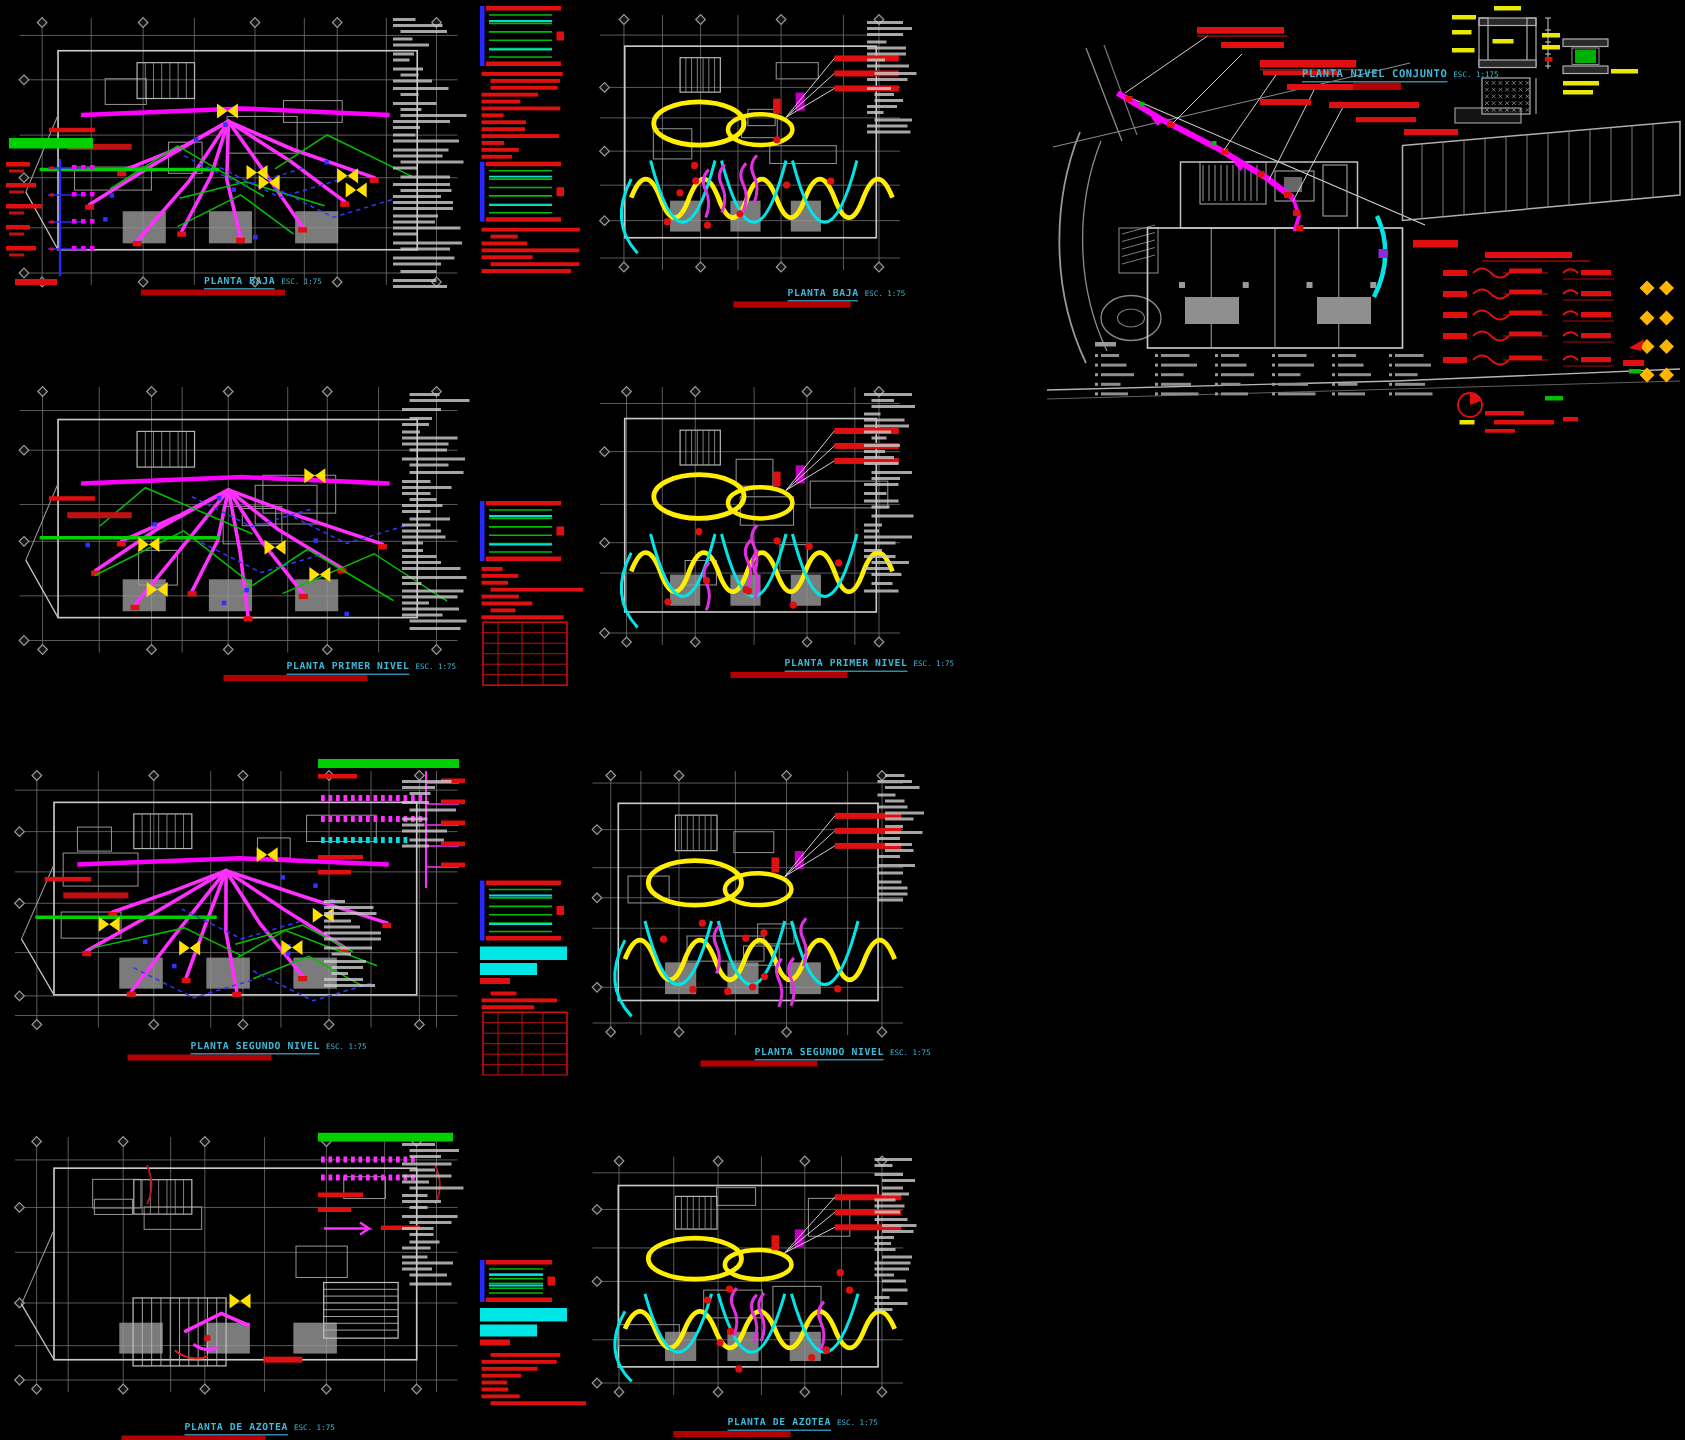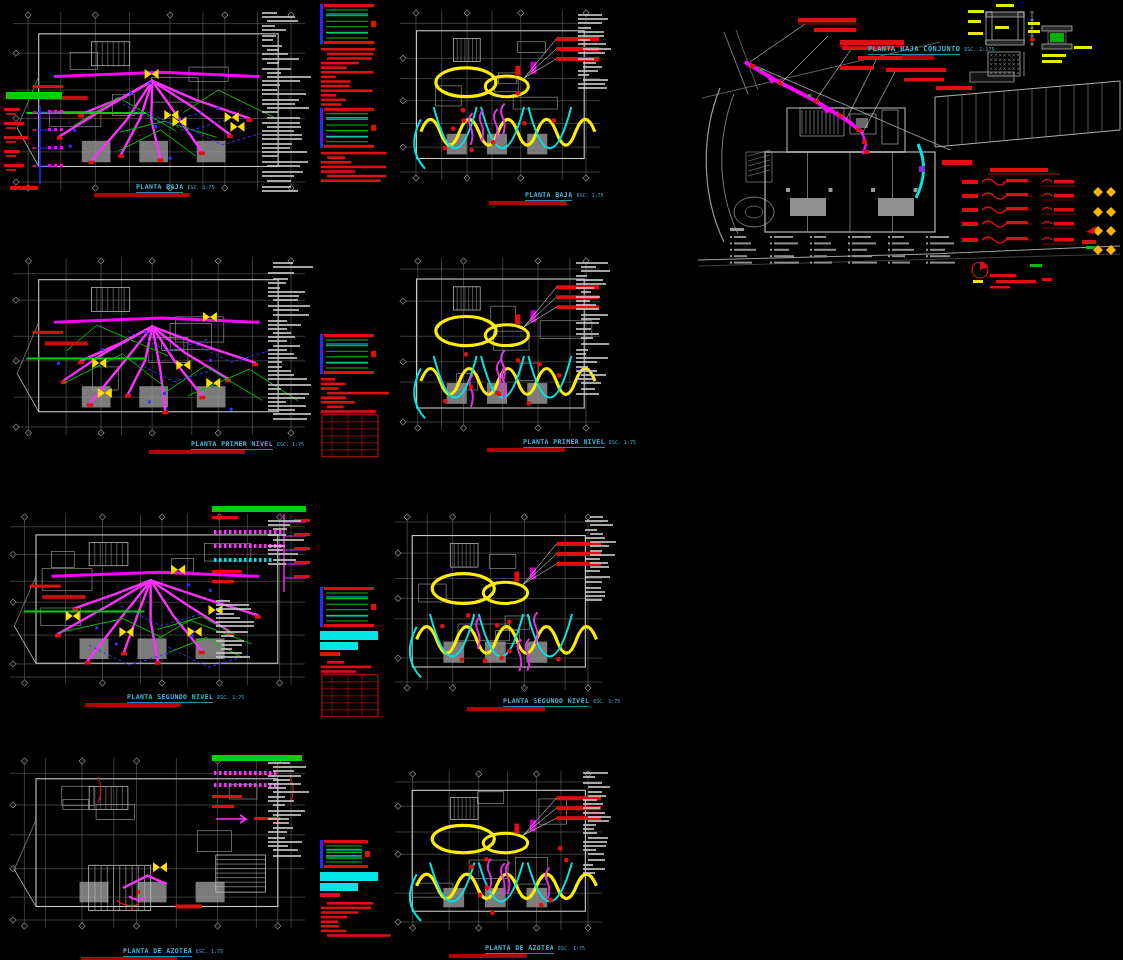--- a/index.html
+++ b/index.html
@@ -1005,21 +1005,21 @@
         <rect x="352" y="42" width="30" height="5" fill="none" stroke="#b0b0b0" stroke-width="0.8"></rect>
         <rect x="360" y="31" width="14" height="9" fill="#00B000"></rect>
         <rect x="358" y="30" width="18" height="11" fill="none" stroke="#888" stroke-width="0.7"></rect>
         <rect x="338" y="28" width="12" height="3" fill="#E8E800"></rect>
         <rect x="384" y="44" width="18" height="3" fill="#E8E800"></rect>
         <rect x="352" y="52" width="24" height="3" fill="#E8E800"></rect>
         <rect x="352" y="58" width="20" height="3" fill="#E8E800"></rect>
         <rect x="340" y="36" width="5" height="3" fill="#E01010"></rect>
       </svg>
     <div class="ptitle" style="left:178px;top:36px;">
-      <span class="t" style="font-size:7px;">PLANTA BAJA CONJUNTO</span><span class="s">ESC. 1:175</span>
+      <span class="t" style="font-size:7px;">PLANTA NIVEL CONJUNTO</span><span class="s">ESC. 1:175</span>
       <div class="bar bar-s"></div>
     </div>
   </div>
 
   <div class="legend" id="leg0" style="left:4px;top:92px;"><svg width="64" height="102">
         <rect x="2" y="0" width="56" height="7" fill="#00D000"></rect>
         <rect x="0" y="16" width="16" height="3" fill="#E01010"></rect>
         <rect x="2" y="21" width="10" height="2" fill="#C01010"></rect>
         <rect x="0" y="30" width="20" height="3" fill="#E01010"></rect>
         <rect x="2" y="35" width="10" height="2" fill="#C01010"></rect>

